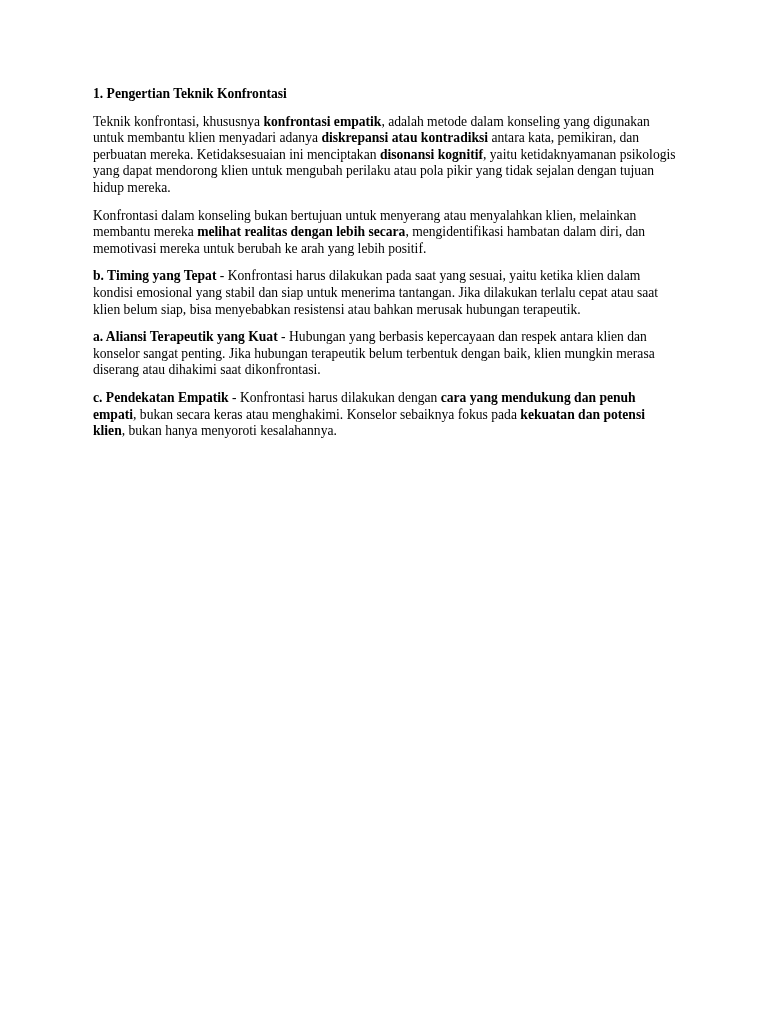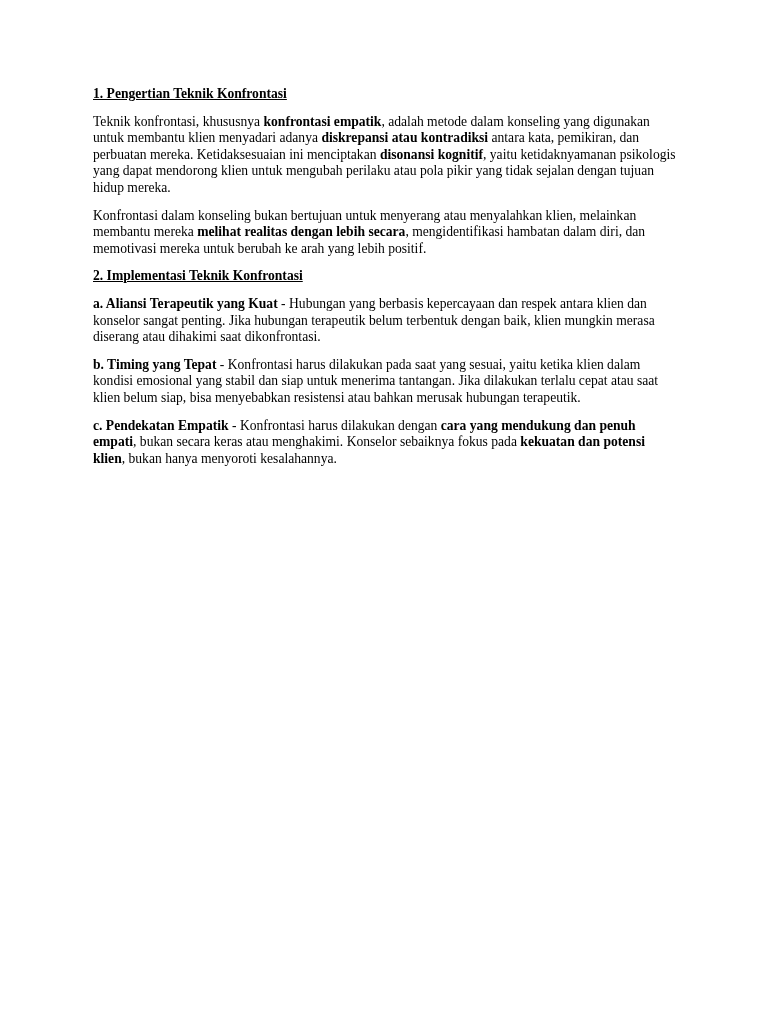--- a/index.html
+++ b/index.html
@@ -19,32 +19,30 @@
     font-size: 13.6px;
     line-height: 16.6px;
     color: #000000;
     text-align: left;
   }
   .block {
     margin: 0 0 11px 0;
   }
   .block.heading {
     font-weight: bold;
-    text-decoration: underline;
   }
   .seg-bold {
     font-weight: bold;
   }
 </style>
 </head>
 <body>
 
 <main class="page">
   <article id="document-content">
       <p class="block heading"><span class="seg-bold">1. Pengertian Teknik Konfrontasi</span></p>
       <p class="block"><span class="seg">Teknik konfrontasi, khususnya </span><span class="seg-bold">konfrontasi empatik</span><span class="seg">, adalah metode dalam konseling yang digunakan untuk membantu klien menyadari adanya </span><span class="seg-bold">diskrepansi atau kontradiksi</span><span class="seg"> antara kata, pemikiran, dan perbuatan mereka. Ketidaksesuaian ini menciptakan </span><span class="seg-bold">disonansi kognitif</span><span class="seg">, yaitu ketidaknyamanan psikologis yang dapat mendorong klien untuk mengubah perilaku atau pola pikir yang tidak sejalan dengan tujuan hidup mereka.</span></p>
       <p class="block"><span class="seg">Konfrontasi dalam konseling bukan bertujuan untuk menyerang atau menyalahkan klien, melainkan membantu mereka </span><span class="seg-bold">melihat realitas dengan lebih secara</span><span class="seg">, mengidentifikasi hambatan dalam diri, dan memotivasi mereka untuk berubah ke arah yang lebih positif.</span></p>
-      <p class="block heading"><span class="seg-bold">2. Implementasi Teknik Konfrontasi</span></p>
+      <p class="block"><span class="seg-bold">b. Timing yang Tepat</span><span class="seg"> - Konfrontasi harus dilakukan pada saat yang sesuai, yaitu ketika klien dalam kondisi emosional yang stabil dan siap untuk menerima tantangan. Jika dilakukan terlalu cepat atau saat klien belum siap, bisa menyebabkan resistensi atau bahkan merusak hubungan terapeutik.</span></p>
       <p class="block"><span class="seg-bold">a. Aliansi Terapeutik yang Kuat</span><span class="seg"> - Hubungan yang berbasis kepercayaan dan respek antara klien dan konselor sangat penting. Jika hubungan terapeutik belum terbentuk dengan baik, klien mungkin merasa diserang atau dihakimi saat dikonfrontasi.</span></p>
-      <p class="block"><span class="seg-bold">b. Timing yang Tepat</span><span class="seg"> - Konfrontasi harus dilakukan pada saat yang sesuai, yaitu ketika klien dalam kondisi emosional yang stabil dan siap untuk menerima tantangan. Jika dilakukan terlalu cepat atau saat klien belum siap, bisa menyebabkan resistensi atau bahkan merusak hubungan terapeutik.</span></p>
       <p class="block"><span class="seg-bold">c. Pendekatan Empatik</span><span class="seg"> - Konfrontasi harus dilakukan dengan </span><span class="seg-bold">cara yang mendukung dan penuh empati</span><span class="seg">, bukan secara keras atau menghakimi. Konselor sebaiknya fokus pada </span><span class="seg-bold">kekuatan dan potensi klien</span><span class="seg">, bukan hanya menyoroti kesalahannya.</span></p>
     </article>
 </main>
 
 </body></html>

